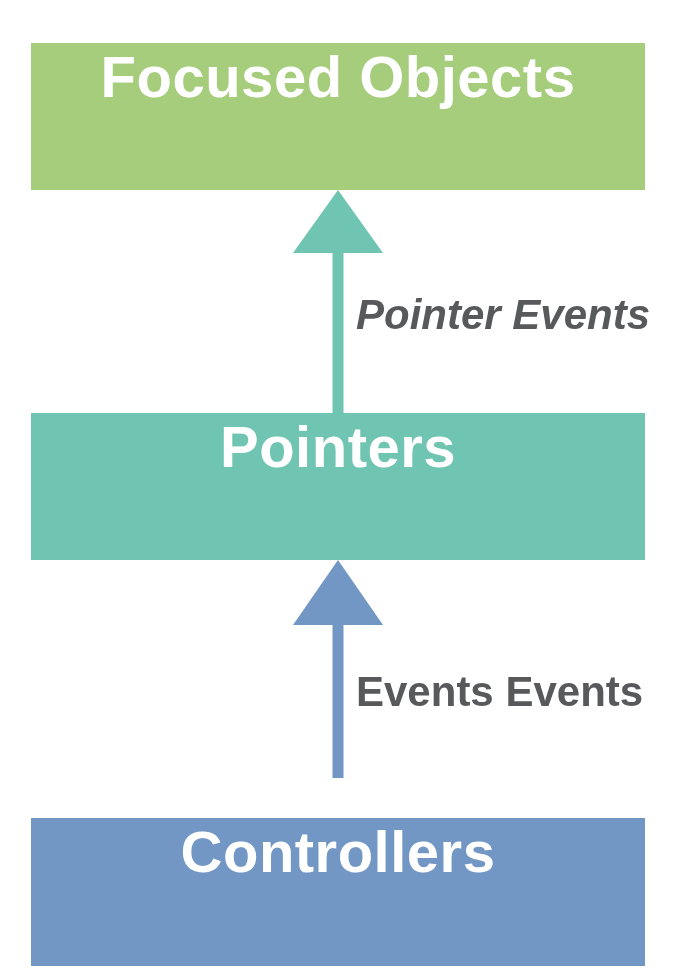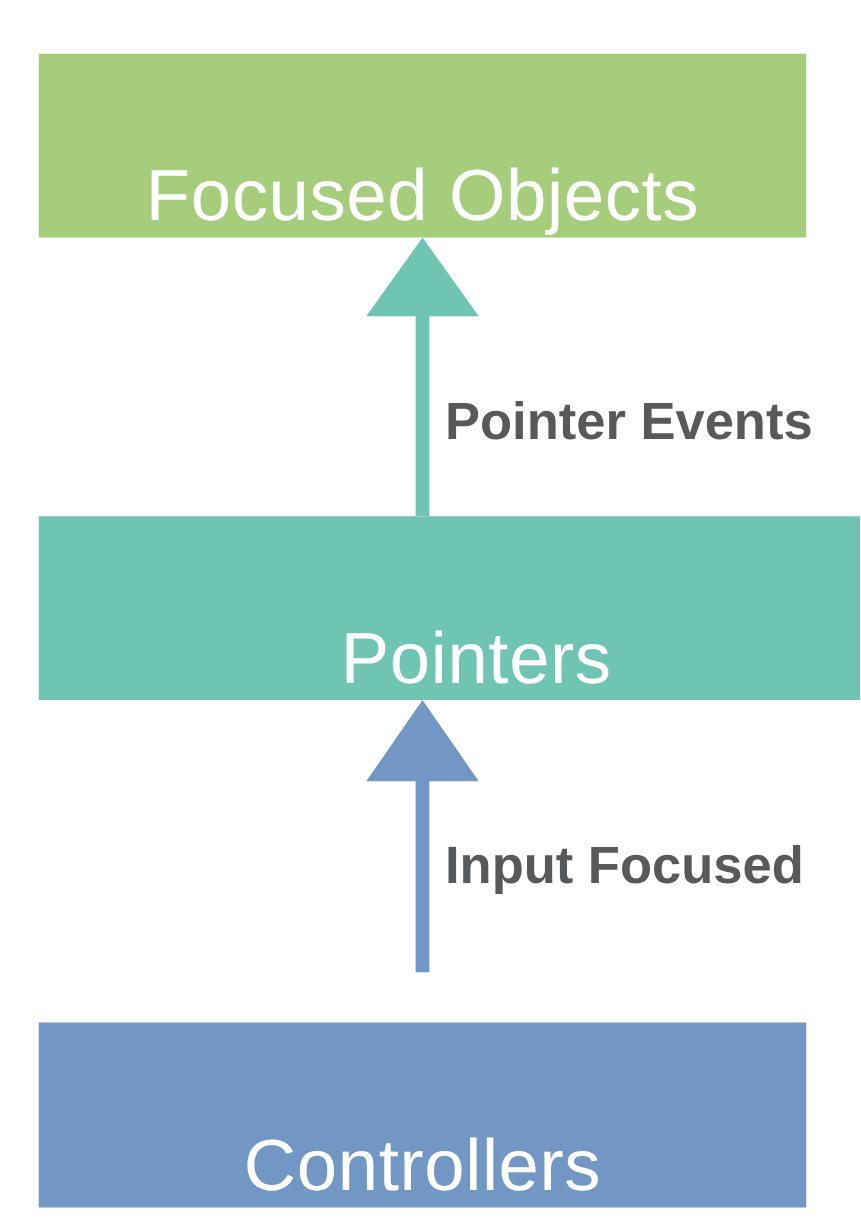--- a/index.html
+++ b/index.html
@@ -13,24 +13,24 @@
     width: 689px;
     height: 978px;
     background: #ffffff;
     overflow: hidden;
   }
   .box {
     position: absolute;
     left: 31px;
     width: 614px;
     display: flex;
-    align-items: flex-end;
+    align-items: flex-start;
     justify-content: center;
     font-size: 58px;
-    font-weight: normal;
+    font-weight: bold;
     letter-spacing: 0.5px;
     color: #ffffff;
   }
   .box-focused     { top: 43px;  height: 147px; }
   .box-pointers    { top: 413px; height: 147px; }
   .box-controllers { top: 818px; height: 148px; }
   .arrow {
     position: absolute;
     left: 293px;
     width: 90px;
@@ -40,45 +40,45 @@
   .arrow-input-events   { top: 560px; height: 218px; }
   .flow-label {
     position: absolute;
     left: 356px;
     font-size: 42px;
     font-weight: bold;
     line-height: 1;
     white-space: nowrap;
     color: #58595b;
   }
-  .label-pointer-events { top: 316px; }
+  .label-pointer-events { top: 294px; font-style: italic; }
   .label-input-events   { top: 671px; }
 </style>
 </head>
 <body>
 
 <div class="canvas">
 
   <div class="box box-focused" style="background-color: rgb(165, 205, 124);">
     <span>Focused Objects</span>
   </div>
 
   <svg class="arrow arrow-pointer-events" viewBox="0 0 90 223" preserveAspectRatio="none">
     <rect x="39.5" y="60" width="11" height="163" fill="#6fc4b2"></rect>
     <polygon points="45,0 90,63 0,63" fill="#6fc4b2"></polygon>
   </svg>
   <div class="flow-label label-pointer-events">Pointer Events</div>
 
-  <div class="box box-pointers" style="background-color: rgb(111, 196, 178); padding-left: 43px;">
+  <div class="box box-pointers" style="background-color: rgb(111, 196, 178);">
     <span>Pointers</span>
   </div>
 
   <svg class="arrow arrow-input-events" viewBox="0 0 90 218" preserveAspectRatio="none">
     <rect x="39.5" y="62" width="11" height="156" fill="#7297c4"></rect>
     <polygon points="45,0 90,65 0,65" fill="#7297c4"></polygon>
   </svg>
-  <div class="flow-label label-input-events">Input Focused</div>
+  <div class="flow-label label-input-events">Events Events</div>
 
   <div class="box box-controllers" style="background-color: rgb(114, 151, 196);">
     <span>Controllers</span>
   </div>
 
 </div>
 
 </body></html>

